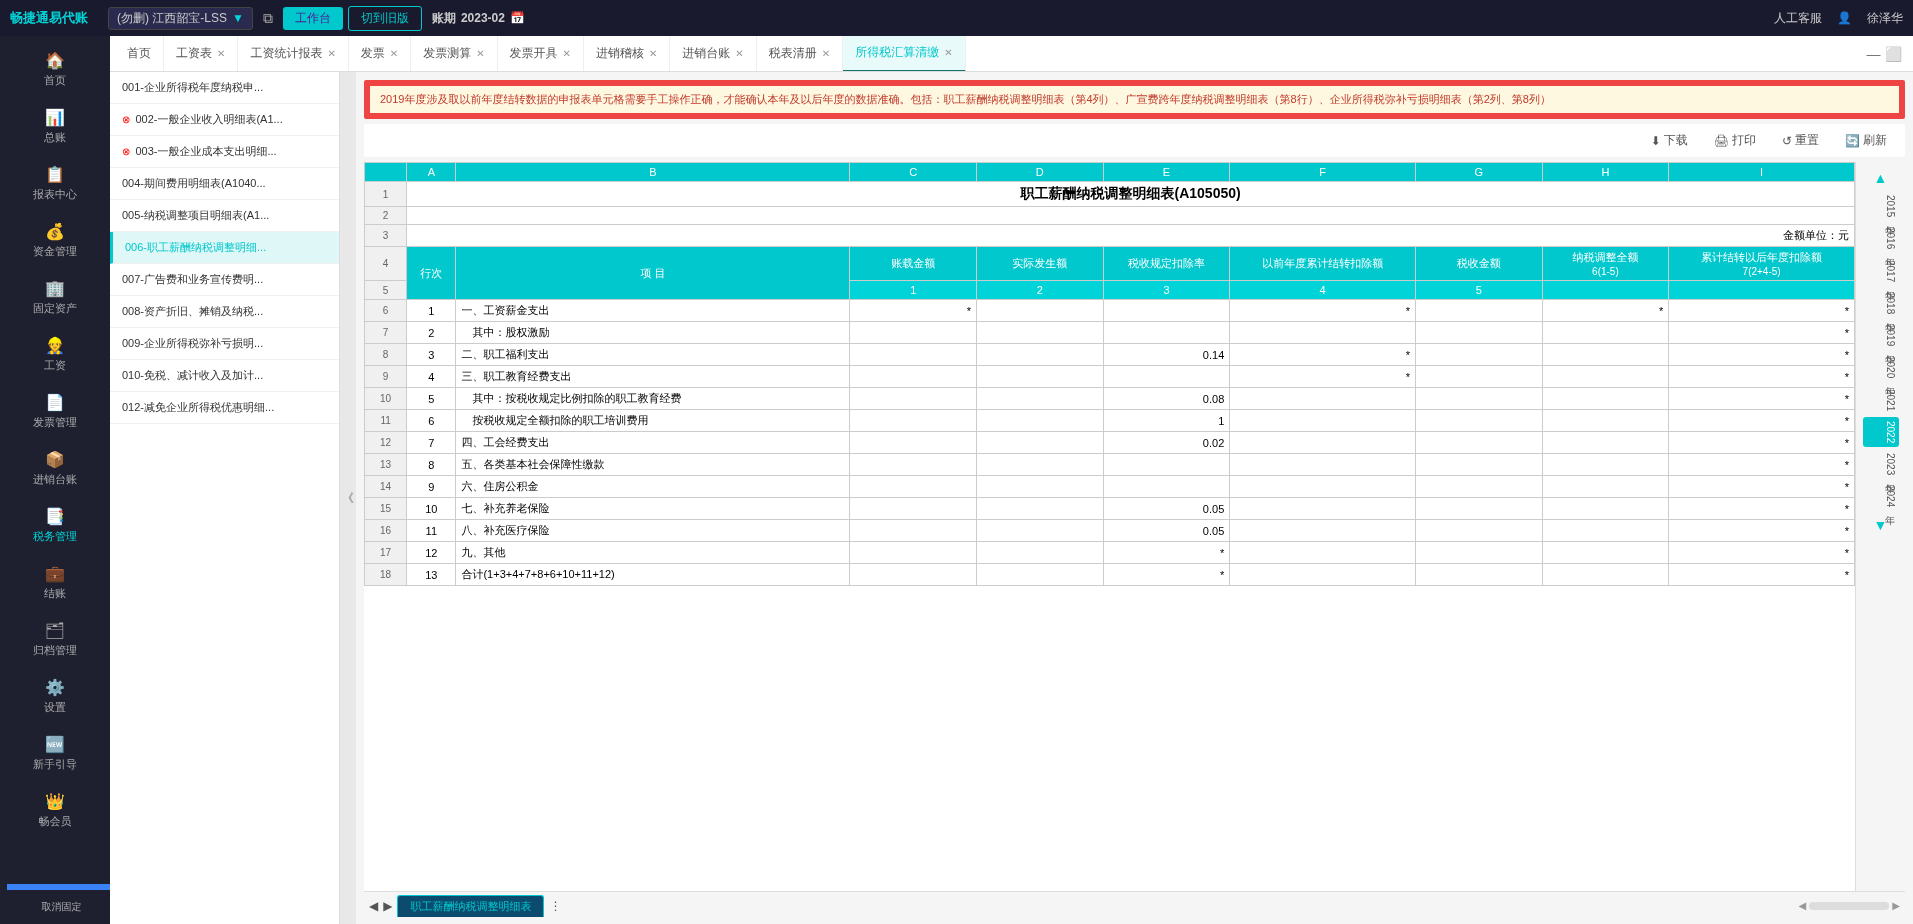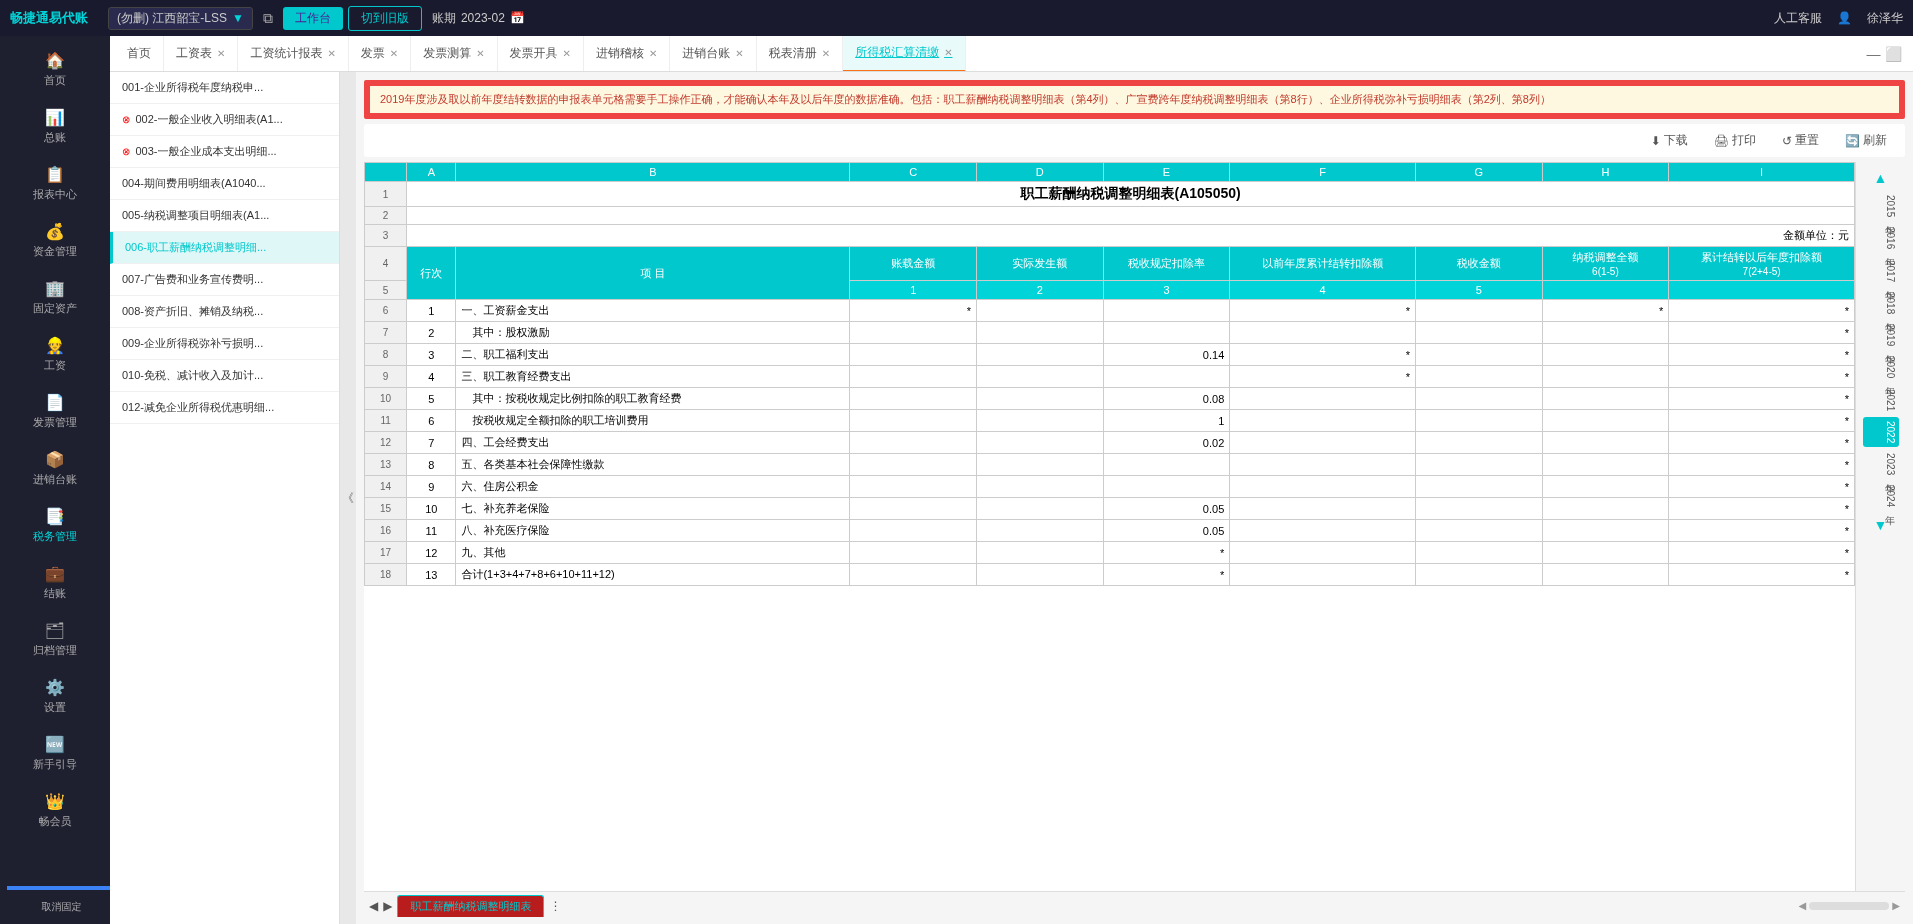--- a/index.html
+++ b/index.html
@@ -8,40 +8,40 @@
     
     .app-container { display: flex; flex-direction: column; height: 924px; width: 1913px; }
     .top-bar { display: flex; align-items: center; background: #1a1a2e; height: 36px; padding: 0 10px; flex-shrink: 0; }
     .top-bar-logo { color: #00d4d8; font-size: 13px; font-weight: bold; margin-right: 20px; white-space: nowrap; }
     .top-bar-company { background: #2a2a4e; color: #ccc; border: 1px solid #444; border-radius: 3px; padding: 2px 8px; font-size: 12px; display: flex; align-items: center; gap: 5px; cursor: pointer; }
     .top-bar-company .arrow { color: #00d4d8; }
     .top-bar-icons { display: flex; gap: 8px; margin-left: 10px; }
     .top-bar-icons span { color: #aaa; cursor: pointer; font-size: 14px; }
     .top-bar-btn { background: #00c8cc; color: #4c1d95; border: none; border-radius: 3px; padding: 3px 12px; font-size: 12px; cursor: pointer; margin-left: 10px; }
     .top-bar-btn-outline { background: transparent; color: #00c8cc; border: 1px solid #00c8cc; border-radius: 3px; padding: 3px 12px; font-size: 12px; cursor: pointer; margin-left: 5px; }
-    .top-bar-period { color: #ccc; font-size: 12px; margin-left: 10px; display: flex; align-items: center; gap: 5px; }
+    .top-bar-period { color: #ccc; font-size: 12px; margin-left: 10px; display: flex; align-items: center; gap: 5px; font-weight: bold; }
     .top-bar-right { margin-left: auto; display: flex; align-items: center; gap: 15px; color: #ccc; font-size: 12px; }
     .top-bar-right span { cursor: pointer; }
 
     .main-area { display: flex; flex: 1; overflow: hidden; }
 
     
     .sidebar { width: 110px; background: #1e2030; display: flex; flex-direction: column; align-items: center; padding-top: 5px; flex-shrink: 0; }
     .sidebar-item { display: flex; flex-direction: column; align-items: center; padding: 10px 5px; cursor: pointer; color: #aaa; font-size: 11px; width: 100%; text-align: center; gap: 3px; }
     .sidebar-item .icon { font-size: 16px; }
     .sidebar-item.active { color: #00d4d8; }
-    .sidebar-bottom { margin-top: auto; border-top: 4px solid #3b82f6; width: 100%; margin-left: 13px; }
+    .sidebar-bottom { margin-top: auto; border-top: 6px solid #3b82f6; width: 100%; margin-left: 13px; }
 
     
     .content { flex: 1; display: flex; flex-direction: column; overflow: hidden; background: #f5f5f5; }
 
     
     .tab-bar { display: flex; align-items: center; background: #fff; border-bottom: 1px solid #ddd; height: 36px; padding: 0 5px; flex-shrink: 0; overflow: hidden; }
     .tab-item { display: flex; align-items: center; padding: 0 12px; height: 36px; font-size: 12px; color: #555; cursor: pointer; border-right: 1px solid #eee; white-space: nowrap; gap: 5px; }
-    .tab-item.active { color: #00c8cc; background: #e8fafa; border-bottom: 2px solid #f97316; text-decoration: underline; }
+    .tab-item.active { color: #00c8cc; background: #e8fafa; border-bottom: 2px solid #0f766e; }
     .tab-item .close-x { color: #999; font-size: 10px; }
     .tab-bar-end { margin-left: auto; display: flex; gap: 5px; padding: 0 5px; }
     .tab-bar-end span { cursor: pointer; color: #777; font-size: 14px; }
 
     
     .page-content { flex: 1; display: flex; overflow: hidden; }
     .left-panel { width: 230px; background: #fff; border-right: 1px solid #ddd; display: flex; flex-direction: column; flex-shrink: 0; overflow-y: auto; }
     .left-panel-item { padding: 8px 12px; font-size: 11px; color: #333; cursor: pointer; border-bottom: 1px solid #f0f0f0; display: flex; align-items: center; gap: 5px; }
     .left-panel-item.active { background: #e0f7f7; color: #00c8cc; border-left: 3px solid #00c8cc; }
     .left-panel-item .err-icon { color: red; font-size: 10px; }
@@ -71,21 +71,21 @@
     .sheet-table .sub-header { background: #00d4d8; color: white; text-align: center; }
 
     
     .year-panel { width: 50px; background: #f5f5f5; display: flex; flex-direction: column; align-items: center; padding: 5px 0; gap: 2px; flex-shrink: 0; border-left: 1px solid #ddd; overflow: hidden; }
     .year-btn { font-size: 10px; color: #555; cursor: pointer; padding: 4px 2px; text-align: center; writing-mode: vertical-rl; width: 36px; border-radius: 3px; }
     .year-btn.active { background: #00c8cc; color: white; }
     .year-nav { color: #00c8cc; cursor: pointer; font-size: 14px; padding: 3px; }
 
     
     .sheet-tab-bar { display: flex; align-items: center; background: #f5f5f5; border-top: 1px solid #ddd; height: 28px; padding: 0 5px; flex-shrink: 0; }
-    .sheet-tab { padding: 3px 12px; font-size: 11px; background: #b91c1c; color: #00c8cc; border: 1px solid #00c8cc; border-bottom: none; cursor: pointer; border-radius: 3px 3px 0 0; }
+    .sheet-tab { padding: 3px 12px; font-size: 11px; background: #0c4a6e; color: #00c8cc; border: 1px solid #00c8cc; border-bottom: none; cursor: pointer; border-radius: 3px 3px 0 0; }
     .sheet-nav { color: #555; cursor: pointer; font-size: 12px; margin-right: 5px; }
     .sheet-tab-more { margin-left: 5px; color: #555; cursor: pointer; }
     .scrollbar-hint { margin-left: auto; display: flex; gap: 3px; align-items: center; }
     .scrollbar-hint span { color: #999; font-size: 10px; }
 
     .collapse-btn { width: 16px; background: #e8e8e8; border: none; cursor: pointer; color: #666; font-size: 12px; display: flex; align-items: center; justify-content: center; }
   </style>
 </head>
 <body>
 

